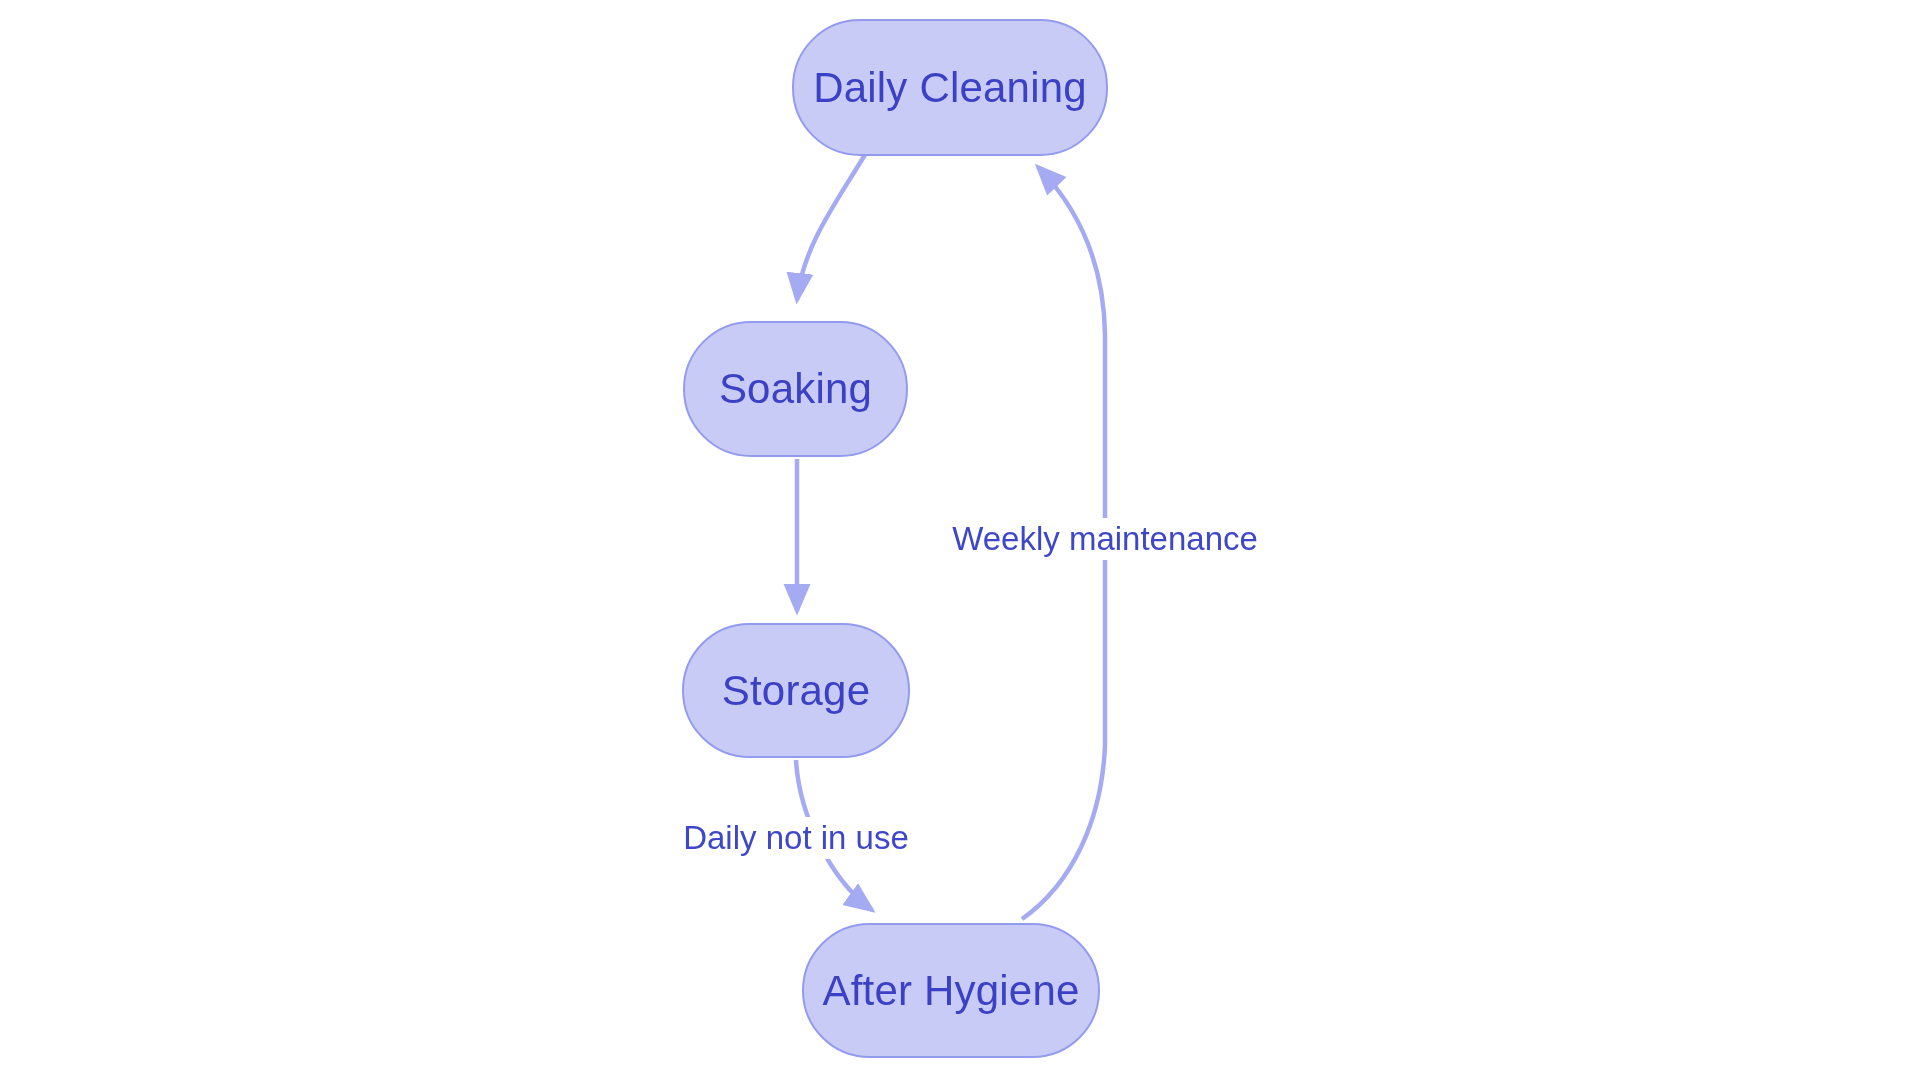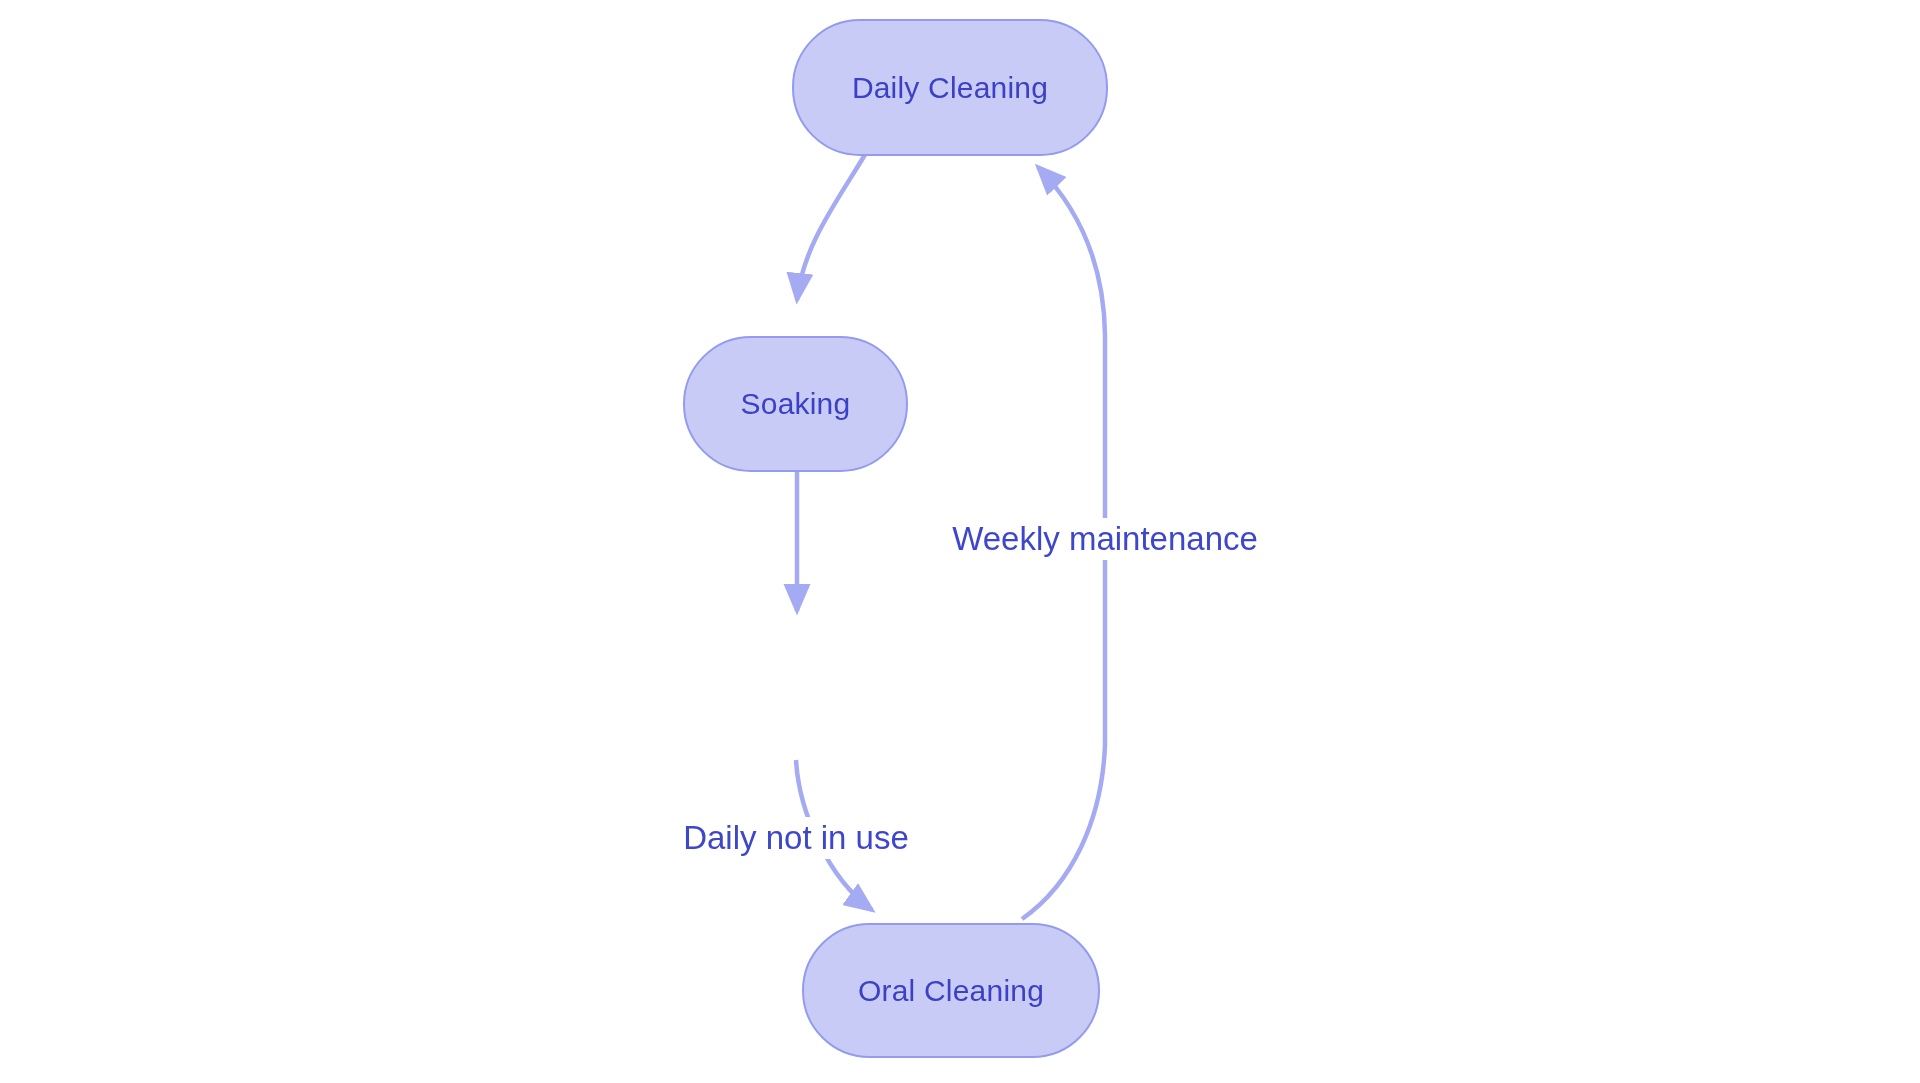--- a/index.html
+++ b/index.html
@@ -29,26 +29,26 @@
     position: absolute;
     z-index: 3;
     box-sizing: border-box;
     background: var(--node-fill);
     border: 2px solid var(--node-border);
     border-radius: 68px;
     display: flex;
     align-items: center;
     justify-content: center;
     color: var(--node-text);
-    font-size: 30px;
+    font-size: 42px;
     letter-spacing: 0.2px;
     white-space: nowrap;
   }
   #n-daily   { left: 792px; top: 19px;  width: 316px; height: 137px; }
-  #n-soaking { left: 683px; top: 321px; width: 225px; height: 136px; margin-top: 15px; }
+  #n-soaking { left: 683px; top: 321px; width: 225px; height: 136px; }
   #n-storage { left: 682px; top: 623px; width: 228px; height: 135px; }
   #n-oral    { left: 802px; top: 923px; width: 298px; height: 135px; }
 
   .edge-label {
     position: absolute;
     z-index: 2;
     transform: translate(-50%, -50%);
     background: var(--bg, #ffffff);
     color: var(--edge-label-text);
     font-size: 33px;
@@ -76,20 +76,23 @@
     <path class="edge" marker-end="url(#arrow)" d="M 796 760 C 799 812, 828 878, 872 910"></path>
     <path class="edge" marker-end="url(#arrow)" d="M 1022 919 C 1072 884, 1102 820, 1105 745 L 1105 335 C 1104 262, 1078 208, 1038 167"></path>
   </svg>
 
   <div class="node" id="n-daily">
     <span>Daily Cleaning</span>
   </div>
   <div class="node" id="n-soaking">
     <span>Soaking</span>
   </div>
+  <div class="node" id="n-storage">
+    <span>Storage</span>
+  </div>
   <div class="node" id="n-oral">
-    <span>Oral Cleaning</span>
+    <span>After Hygiene</span>
   </div>
 
   <div class="edge-label" id="l-when">Daily not in use</div>
   <div class="edge-label" id="l-maint">Weekly maintenance</div>
 
 </div>
 
 </body></html>

